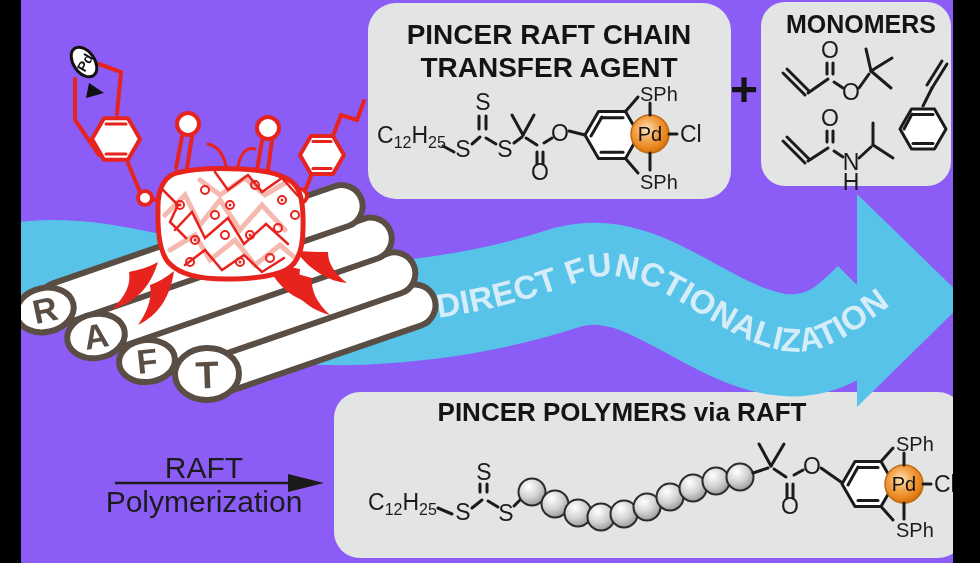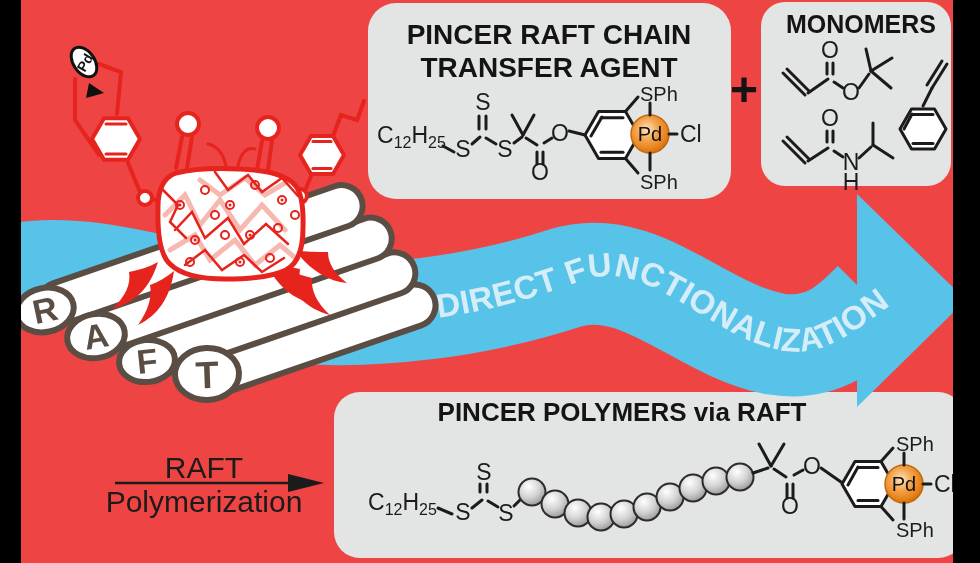--- a/index.html
+++ b/index.html
@@ -1,16 +1,16 @@
 <!DOCTYPE html>
 <html><head>
 <meta charset="utf-8">
 <style>
   html,body{margin:0;padding:0;background:#fff;}
-  #stage{position:relative;width:980px;height:563px;background:#ef4444;overflow:hidden;
+  #stage{position:relative;width:980px;height:563px;background:#8b5cf6;overflow:hidden;
          font-family:"Liberation Sans",sans-serif;}
   svg text{font-family:"Liberation Sans",sans-serif;}
   .panel{fill:#e3e4e4;}
   .title{font-weight:bold;fill:#141414;}
   .bond{stroke:#1b1b1b;stroke-width:3;fill:none;stroke-linecap:round;}
   .atom{font-size:23px;fill:#1b1b1b;}
   .mid{text-anchor:middle;}
   .sub{font-size:16px;}
   .small-atom{font-size:20px;fill:#1b1b1b;}
   .pdtxt{font-size:20px;fill:#111;}

